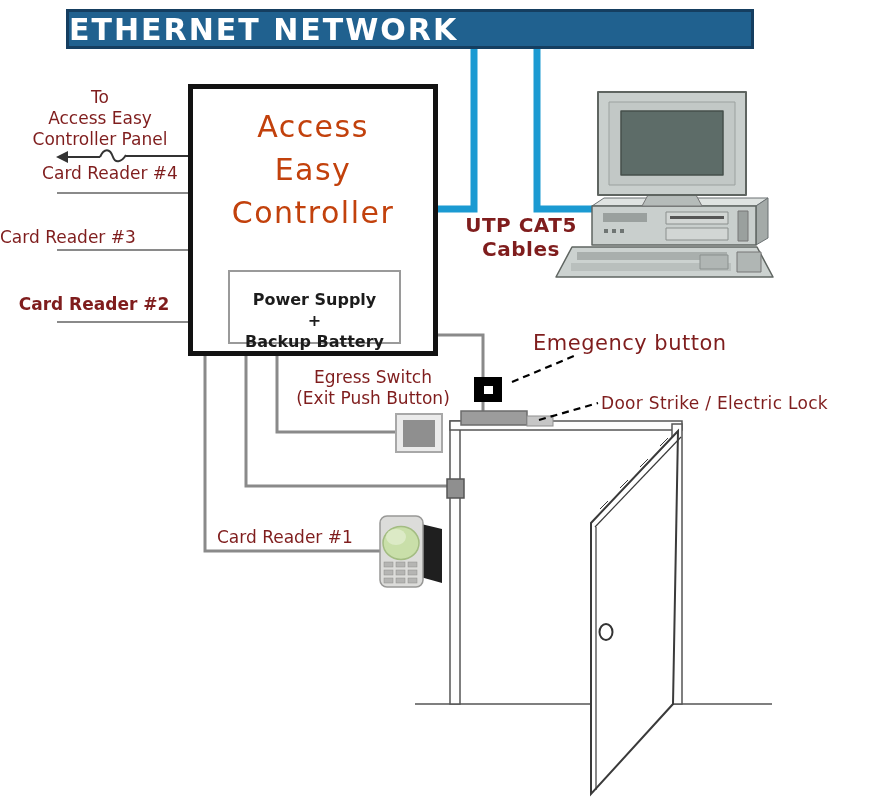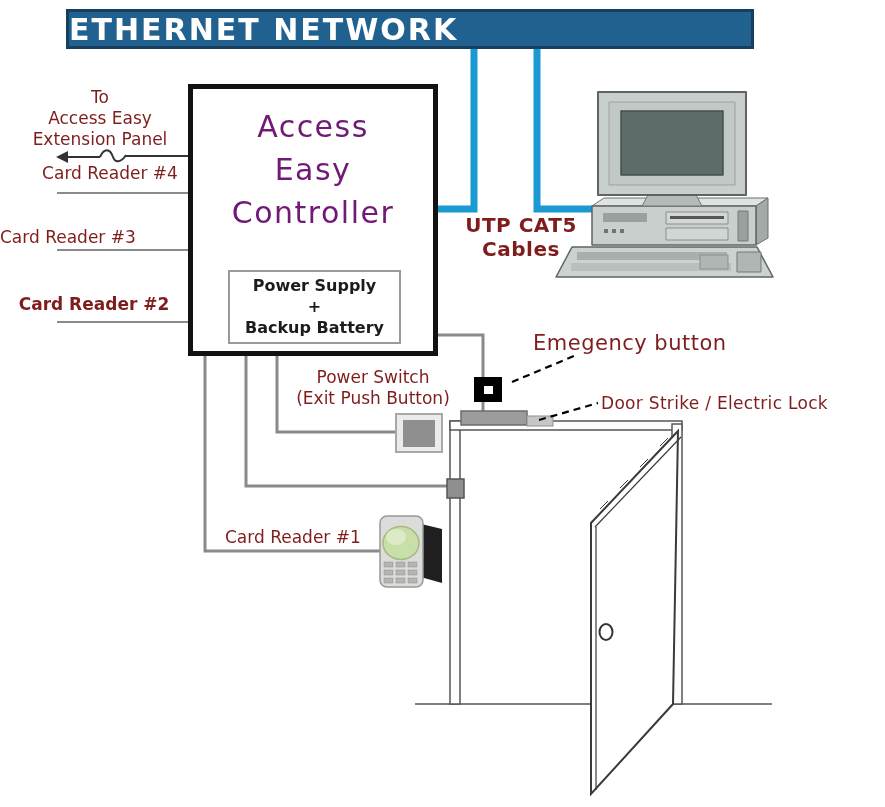--- a/index.html
+++ b/index.html
@@ -18,41 +18,41 @@
   .banner span{
     color:#ffffff;font-weight:bold;font-size:30px;letter-spacing:2px;
   }
   
   .controller{
     position:absolute;left:188px;top:84px;width:250px;height:272px;
     background:#ffffff;border:5px solid #121212;box-sizing:border-box;
   }
   .controller .title{
     margin-top:16px;text-align:center;font-size:30px;line-height:43px;
-    letter-spacing:1.5px;color:#701a75;
+    letter-spacing:1.5px;color:#c2410c;
   }
   .powerbox{
     position:absolute;left:228px;top:270px;width:173px;height:74px;
     background:#ffffff;border:2px solid #9a9a9a;box-sizing:border-box;
     text-align:center;font-size:16px;font-weight:bold;line-height:21px;
-    padding-top:3px;color:#1c1c1c;
+    padding-top:17px;color:#1c1c1c;
   }
   
   .lbl{position:absolute;font-size:17px;color:#7f1d1d;white-space:nowrap;}
   .lbl.center{text-align:center;white-space:normal;}
   .ext{left:10px;top:87px;width:180px;line-height:21px;}
   .cr4{left:16px;top:163px;width:188px;text-align:center;}
   .cr3{left:0px;top:227px;width:188px;text-align:left;}
   .cr2{left:0px;top:294px;width:188px;text-align:center;font-weight:bold;}
   .utp{left:456px;top:213px;width:130px;text-align:center;font-weight:bold;
        font-size:20px;line-height:24px;letter-spacing:0.5px;}
   .emg{left:533px;top:331px;font-size:21px;letter-spacing:0.5px;}
   .dstrike{left:601px;top:393px;font-size:17px;letter-spacing:0.3px;}
   .egress{left:278px;top:367px;width:190px;text-align:center;line-height:21px;}
-  .cr1{left:217px;top:527px;font-size:17px;margin-left:8px;}
+  .cr1{left:217px;top:527px;font-size:17px;}
 </style>
 </head>
 <body>
 
 <div class="stage">
 
   <svg class="layer" width="885" height="807" viewBox="0 0 885 807">
 
     <g fill="none" stroke="#8a8a8a" stroke-width="3">
       <polyline points="205,355 205,551 381,551"></polyline>
@@ -171,32 +171,32 @@
   </div>
   <div class="powerbox">
     <div>Power Supply</div>
     <div>+</div>
     <div>Backup Battery</div>
   </div>
 
   <div class="lbl center ext">
     <div>To</div>
     <div>Access Easy</div>
-    <div>Extension Panel</div>
+    <div>Controller Panel</div>
   </div>
   <div class="lbl cr4">Card Reader #4</div>
   <div class="lbl cr3">Card Reader #3</div>
   <div class="lbl cr2">Card Reader #2</div>
 
   <div class="lbl center utp">
     <div>UTP CAT5</div>
     <div>Cables</div>
   </div>
 
   <div class="lbl emg">Emegency button</div>
   <div class="lbl dstrike">Door Strike / Electric Lock</div>
   <div class="lbl center egress">
-    <div>Power Switch</div>
+    <div>Egress Switch</div>
     <div>(Exit Push Button)</div>
   </div>
   <div class="lbl cr1">Card Reader #1</div>
 
 </div>
 
 </body></html>

